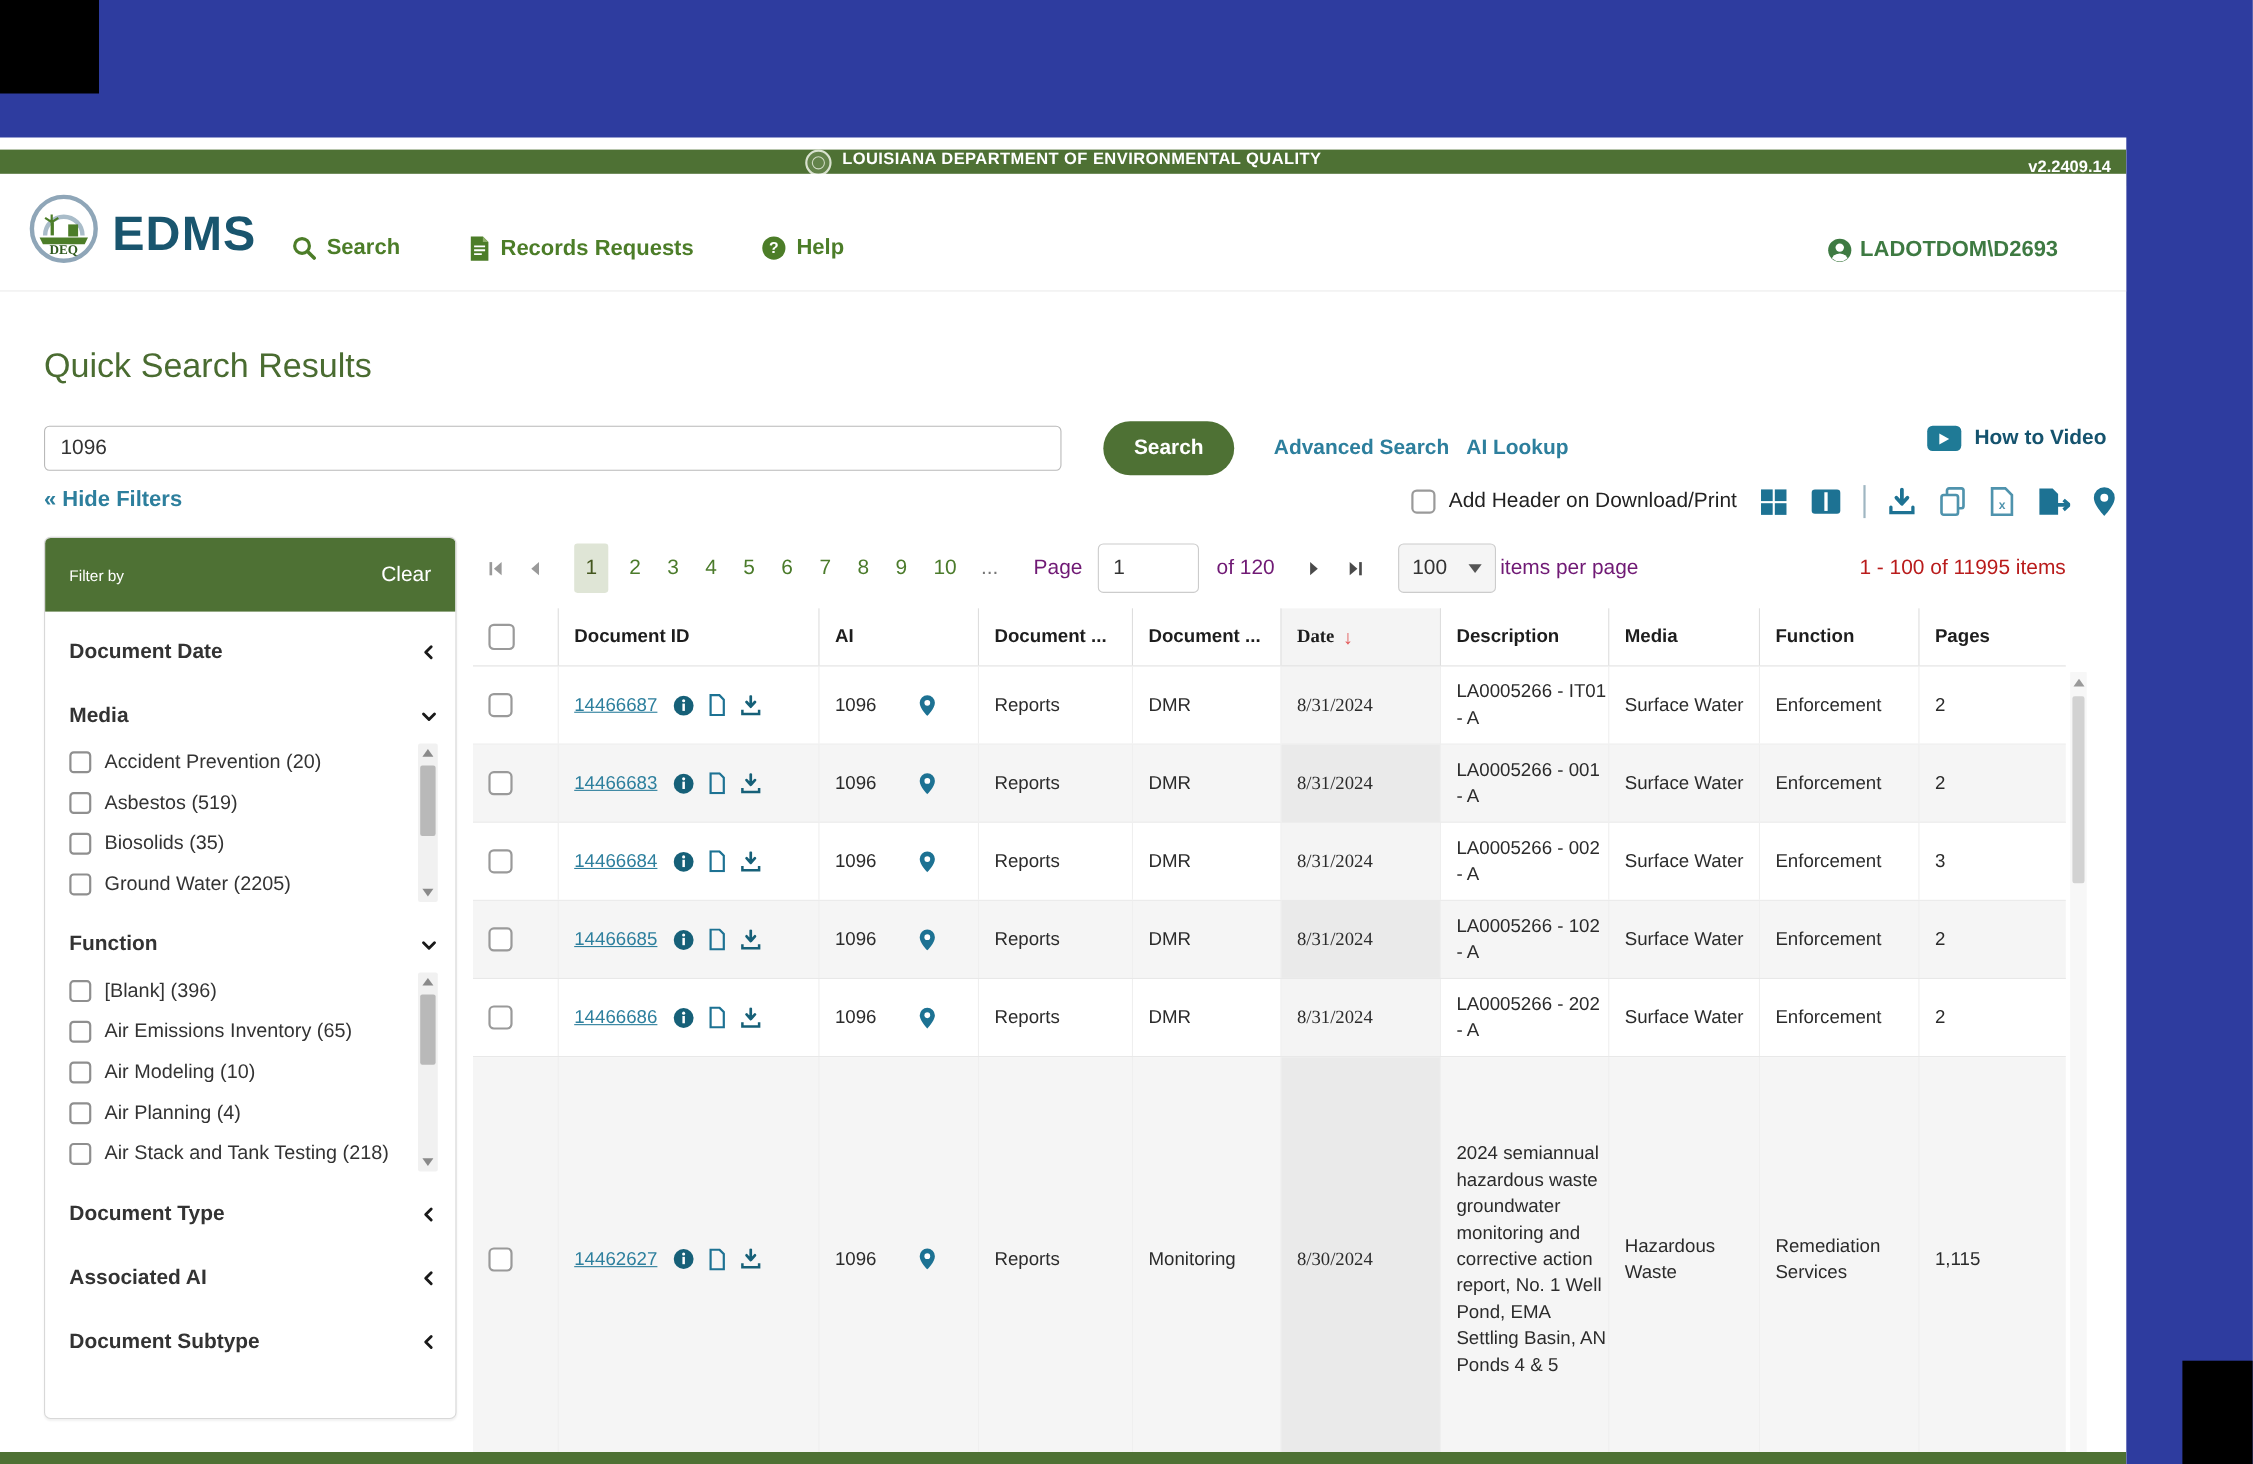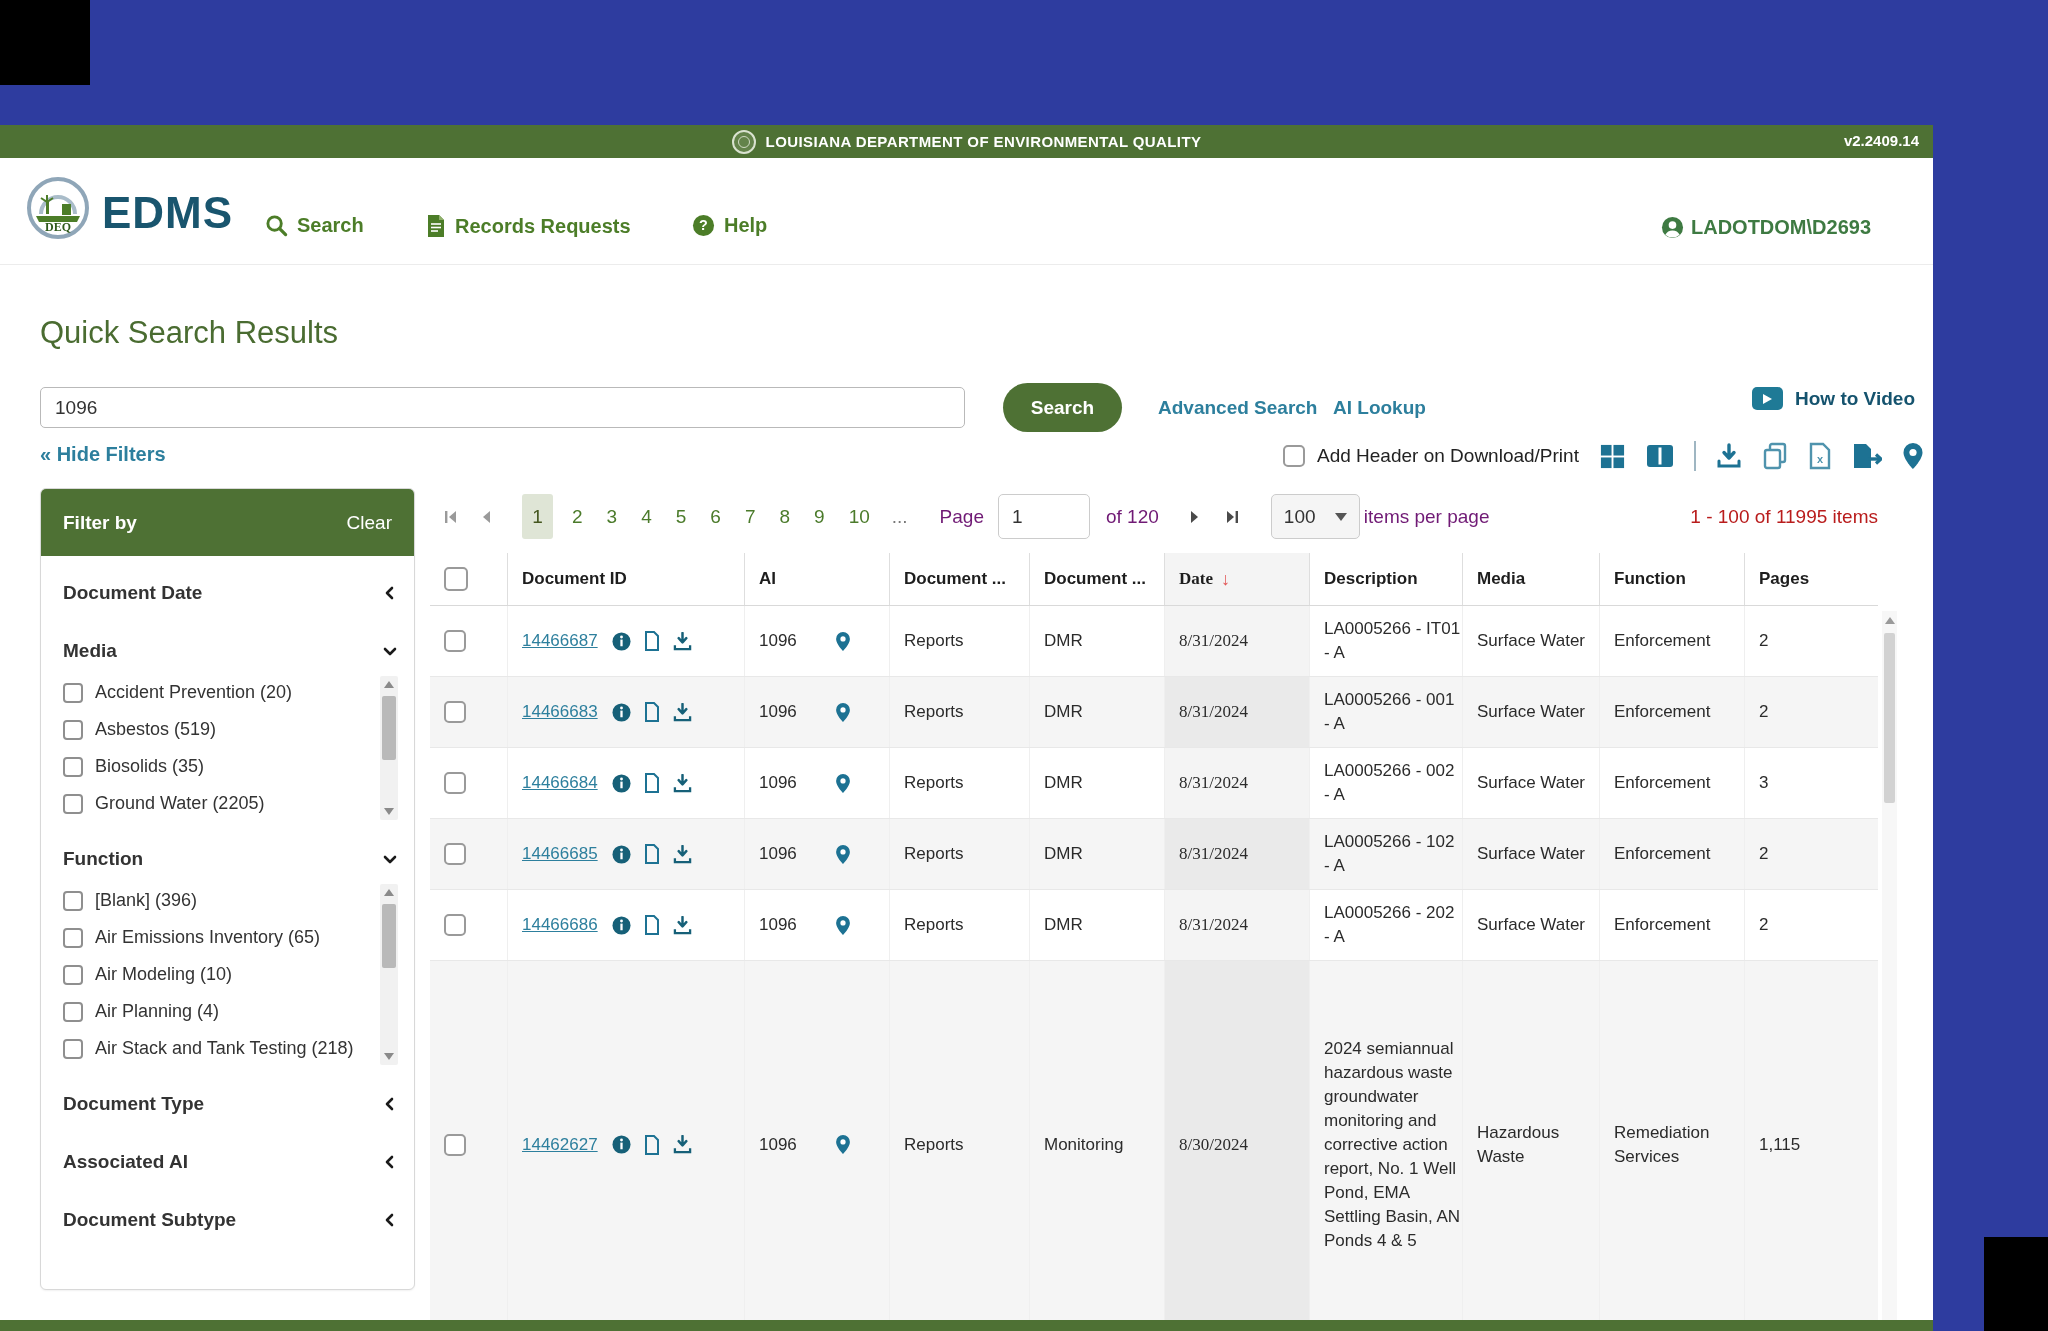--- a/index.html
+++ b/index.html
@@ -14,21 +14,21 @@
   .abs { position:absolute; }
 
   
   .corner-tl { left:0; top:0; width:90px; height:85px; background:#000; }
   .corner-br { right:0; bottom:0; width:64px; height:94px; background:#000; }
 
   
   .window { left:0; top:125px; width:1933px; height:1206px; background:#fff; overflow:hidden; }
 
   
-  .topbar { left:0; top:0; width:100%; height:33px; background:#4e7134; display:flex; align-items:center; justify-content:center; }
+  .topbar { left:0; top:11px; width:100%; height:33px; background:#4e7134; display:flex; align-items:flex-start; justify-content:center; }
   .topbar .agency { color:#fff; font-size:15px; font-weight:bold; letter-spacing:.4px; margin-left:10px; }
   .topbar .version { position:absolute; right:14px; top:7px; color:#fff; font-size:15px; font-weight:bold; }
   .seal { width:24px; height:24px; border-radius:50%; background:#63834a; border:2px solid #d9e2cf; position:relative; }
   .seal:after { content:""; position:absolute; left:4px; top:4px; right:4px; bottom:4px; border-radius:50%; border:1px solid #cfdac2; }
 
   
   .appbar { left:0; top:33px; width:100%; height:107px; background:#fff; border-bottom:1px solid #ececec; }
   .brand-logo { position:absolute; left:26px; top:18px; }
   .brand-name { position:absolute; left:102px; top:30px; font-size:44px; font-weight:900; color:#19556e; letter-spacing:1px; }
   .nav-item { position:absolute; top:56px; display:flex; align-items:center; gap:9px; color:#4c7d28; font-size:20px; font-weight:bold; cursor:pointer; }
@@ -50,21 +50,21 @@
 
   .addheader-row { left:1283px; top:316px; display:flex; align-items:center; gap:12px; }
   .addheader-row .lbl { font-size:19px; color:#222; }
   .cb { width:22px; height:22px; border:2px solid #9a9a9a; border-radius:5px; background:#fff; flex:none; cursor:pointer; }
   .tool-icons { display:flex; align-items:center; gap:20px; margin-left:8px; }
   .vdiv { width:2px; height:30px; background:#9fb6c2; }
 
   
   .sidebar { left:40px; top:363px; width:375px; height:802px; border:1px solid #d8d8d8; border-radius:6px; background:#fff; overflow:hidden; box-shadow:0 1px 2px rgba(0,0,0,.06); }
   .sb-head { height:67px; background:#4e7134; display:flex; align-items:center; justify-content:space-between; padding:0 22px; }
-  .sb-head .t { color:#fff; font-size:19px; font-weight:bold; }
+  .sb-head .t { color:#fff; font-size:14px; font-weight:normal; }
   .sb-head .c { color:#fff; font-size:19px; cursor:pointer; }
   .sb-row { height:42px; margin:16px 16px 0 22px; display:flex; align-items:center; justify-content:space-between; cursor:pointer; }
   .sb-row .lbl { font-size:19px; font-weight:bold; color:#333; }
   .sb-list { position:relative; margin:2px 10px 6px 22px; padding-right:34px; }
   .sb-item { height:37px; display:flex; align-items:center; gap:12px; }
   .sb-item .cbs { width:20px; height:20px; border:2px solid #8f8f8f; border-radius:4px; background:#fff; flex:none; cursor:pointer; }
   .sb-item .lbl { font-size:18px; color:#333; }
   .sb-scroll { position:absolute; right:6px; top:2px; bottom:2px; width:18px; background:#f1f1f1; border-radius:2px; }
   .sb-scroll .up,.sb-scroll .dn { position:absolute; left:50%; transform:translateX(-50%); width:0; height:0; }
   .sb-scroll .up { top:5px; border-left:5px solid transparent; border-right:5px solid transparent; border-bottom:7px solid #8a8a8a; }

